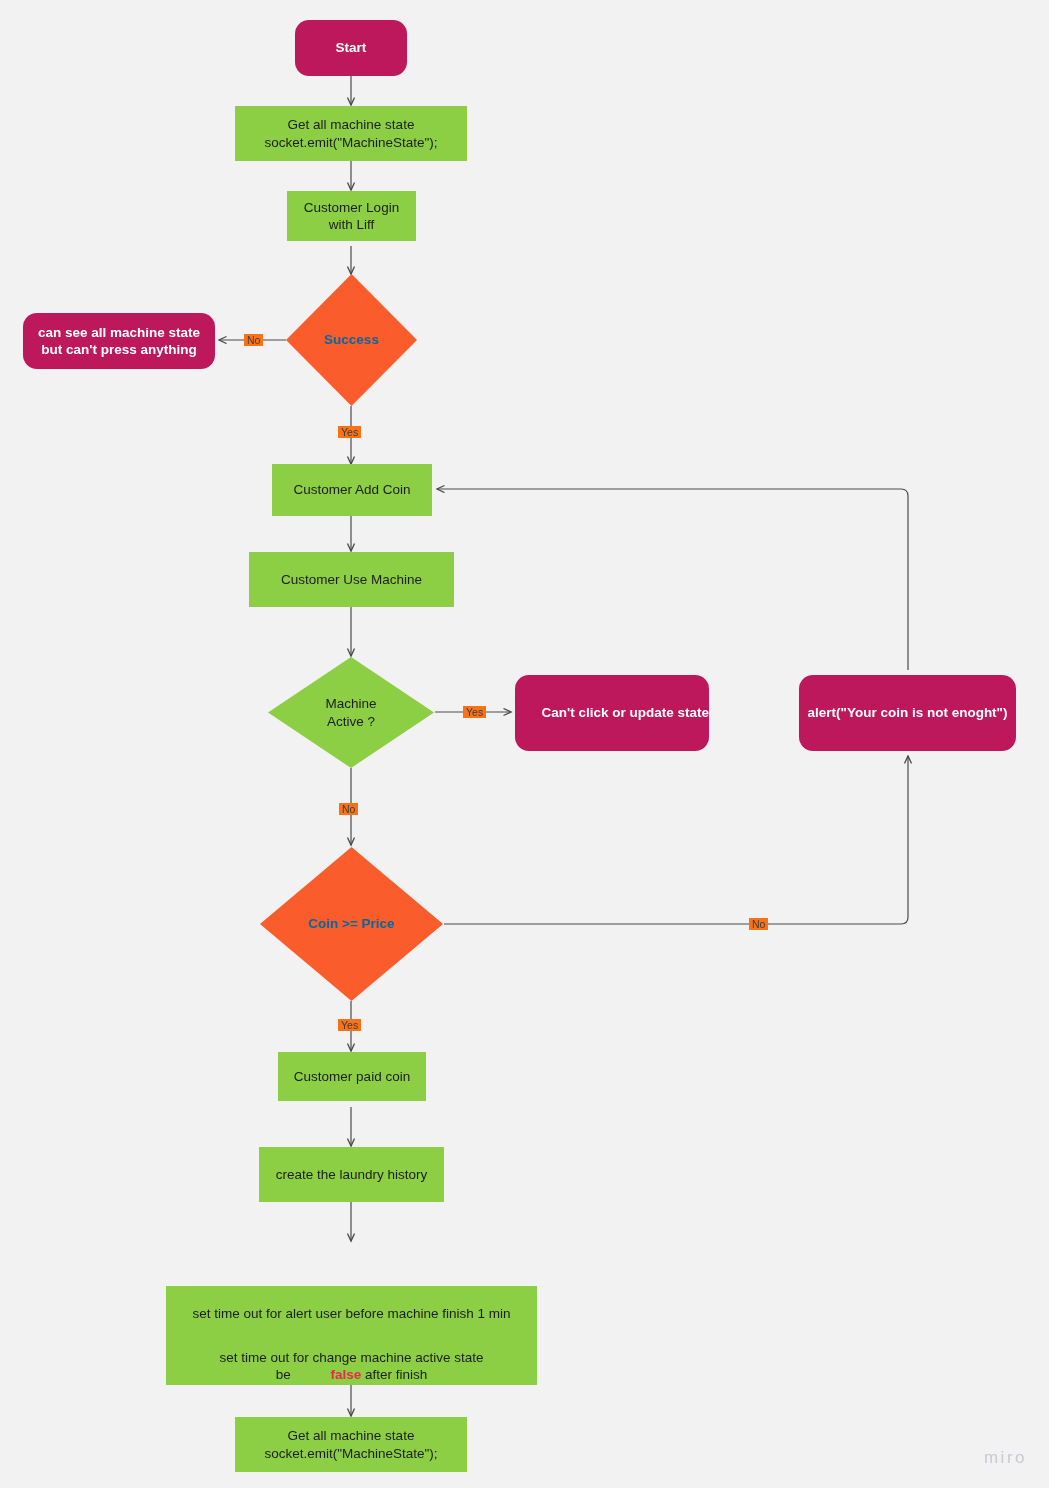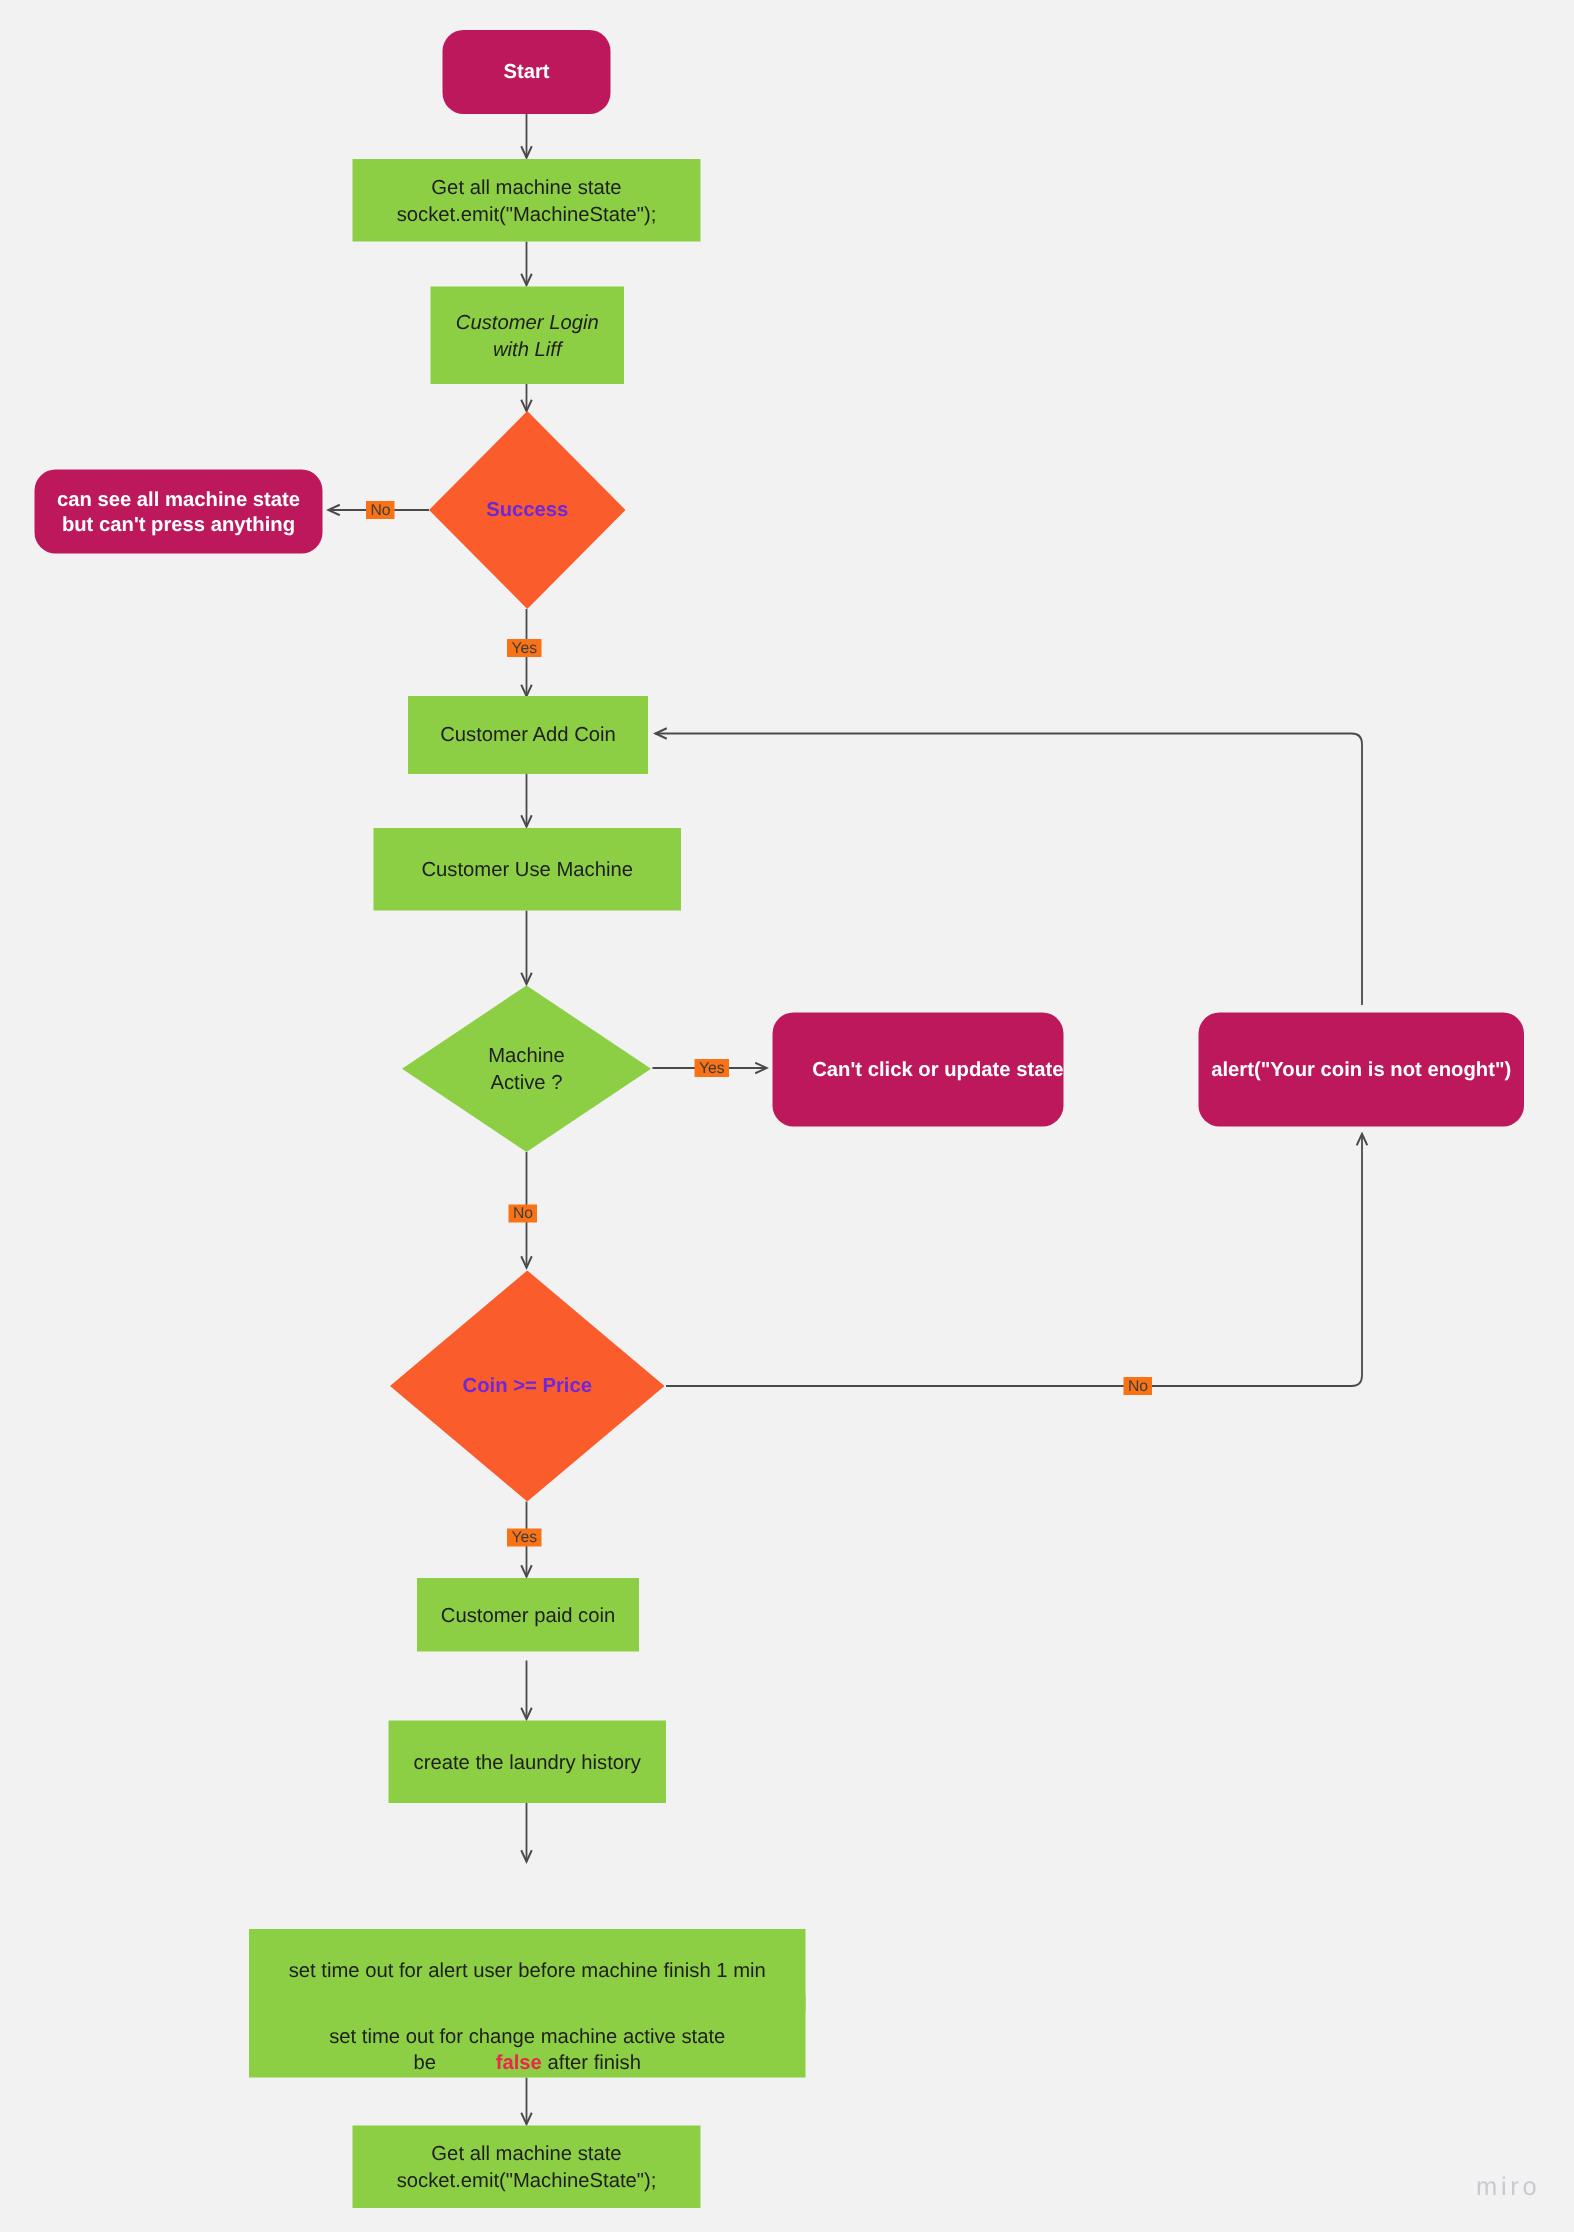--- a/index.html
+++ b/index.html
@@ -55,21 +55,21 @@
     position: absolute;
     left: 0; top: 0;
     width: 100%;
     height: 100%;
   }
   .diamond .dlabel {
     position: relative;
     z-index: 2;
   }
   .diamond-orange .dlabel {
-    color: #6d28d9;
+    color: #0369a1;
     font-weight: bold;
     font-size: 13.5px;
     text-align: center;
   }
   .diamond-green .dlabel {
     color: #1E1E1E;
     font-size: 13.5px;
   }
   .edge-label {
     position: absolute;
@@ -140,21 +140,21 @@
 
 <div class="node black-box" style="left:295px; top:20px; width:112px; height:56px;">
   <span>Start</span>
 </div>
 
 <div class="node green-box" style="left:235px; top:106px; width:232px; height:55px;">
   <span>Get all machine state
 socket.emit("MachineState");</span>
 </div>
 
-<div class="node green-box" style="left:287px; top:191px; width:129px; height:65px;font-style:italic;">
+<div class="node green-box" style="left:287px; top:191px; width:129px; height:50px;">
   <span>Customer Login
 with Liff</span>
 </div>
 
 <div class="diamond diamond-orange" style="left:286px; top:274px; width:131px; height:132px;">
   <svg class="dshape" viewBox="0 0 131 132" preserveAspectRatio="none">
     <polygon points="65.5,0 131,66 65.5,132 0,66" fill="#FA5C2B"></polygon>
   </svg>
   <span class="dlabel">Success</span>
 </div>

